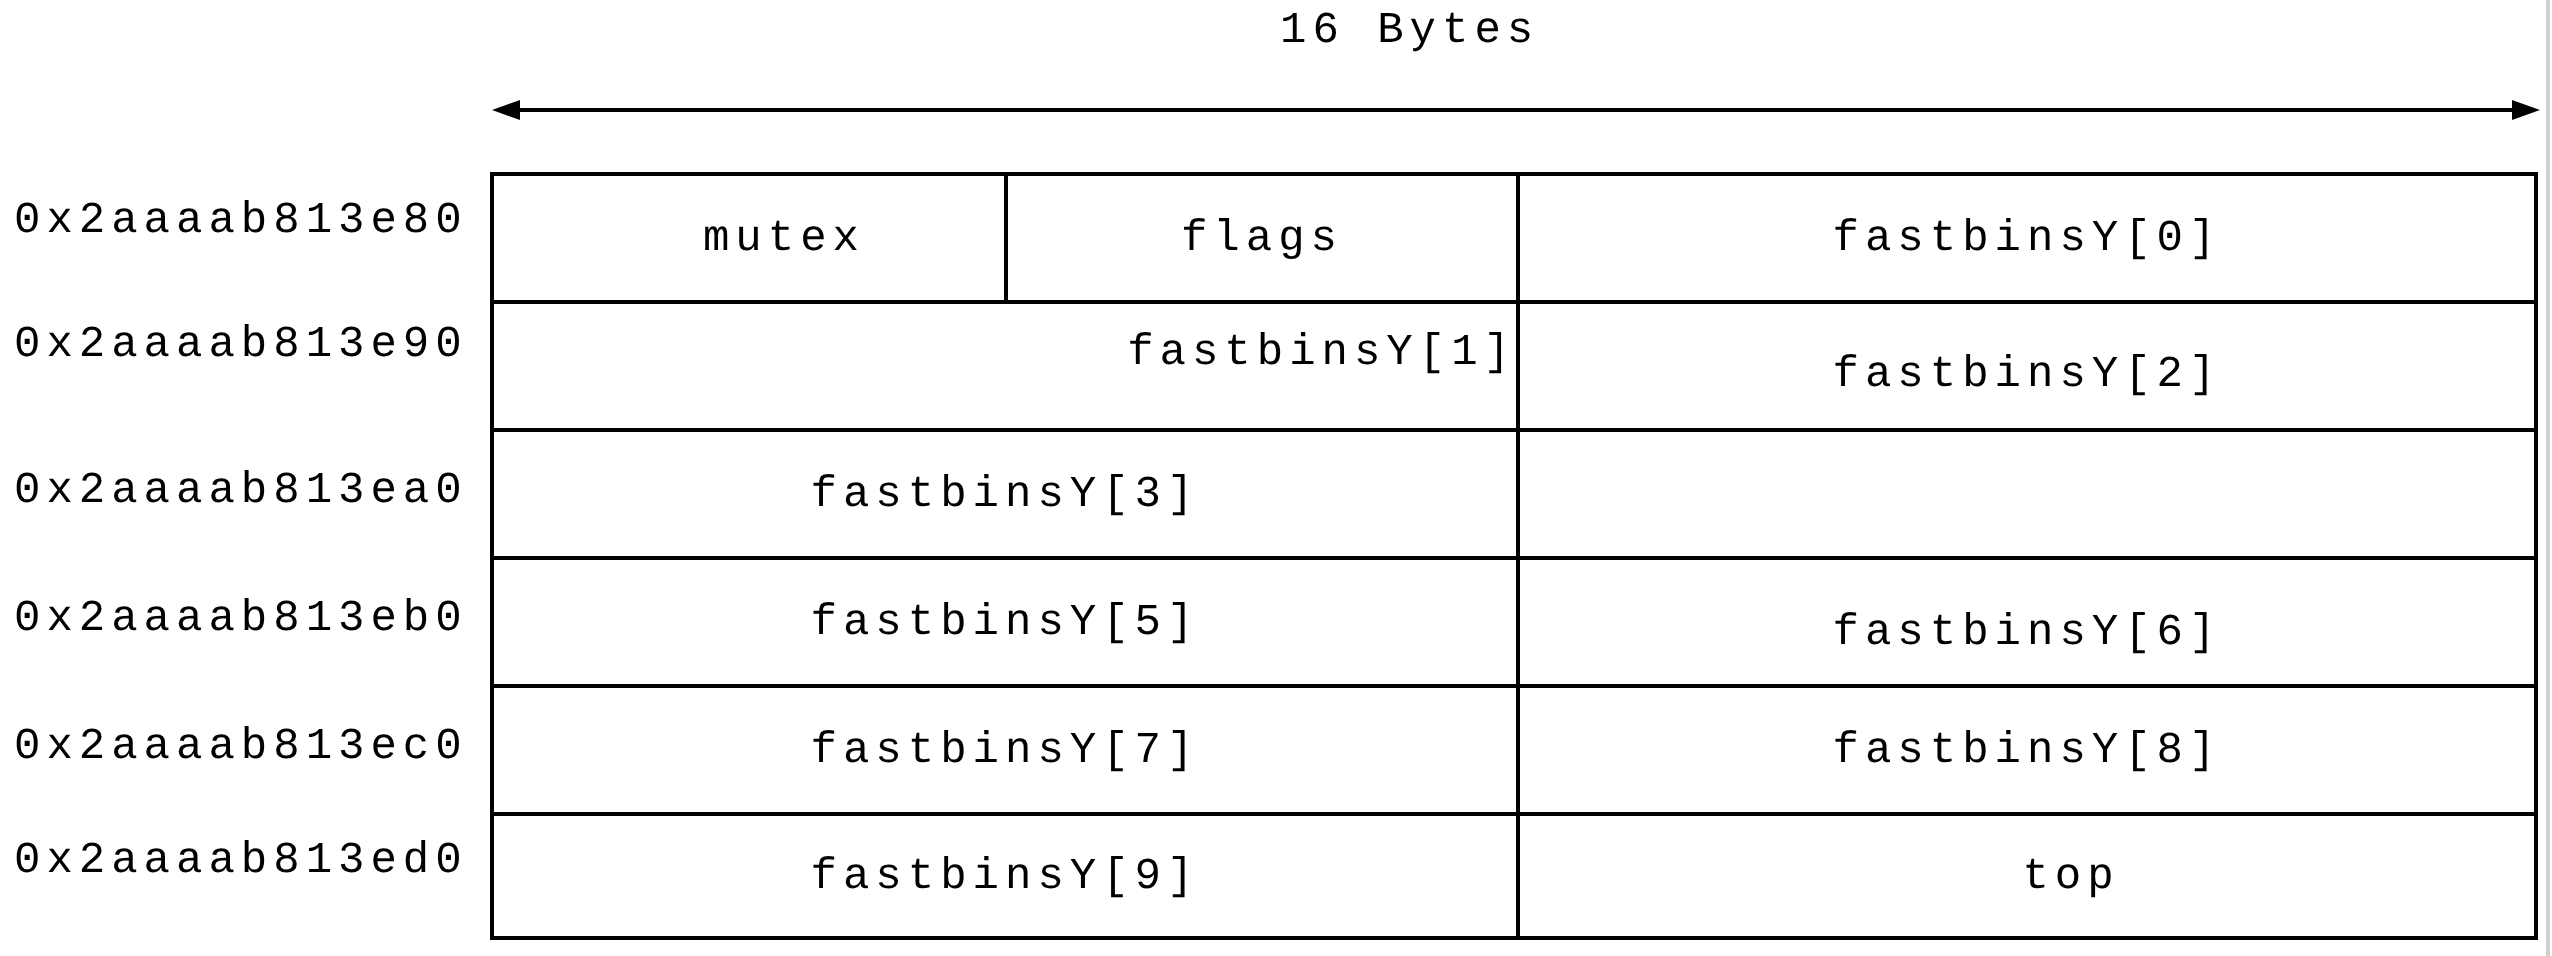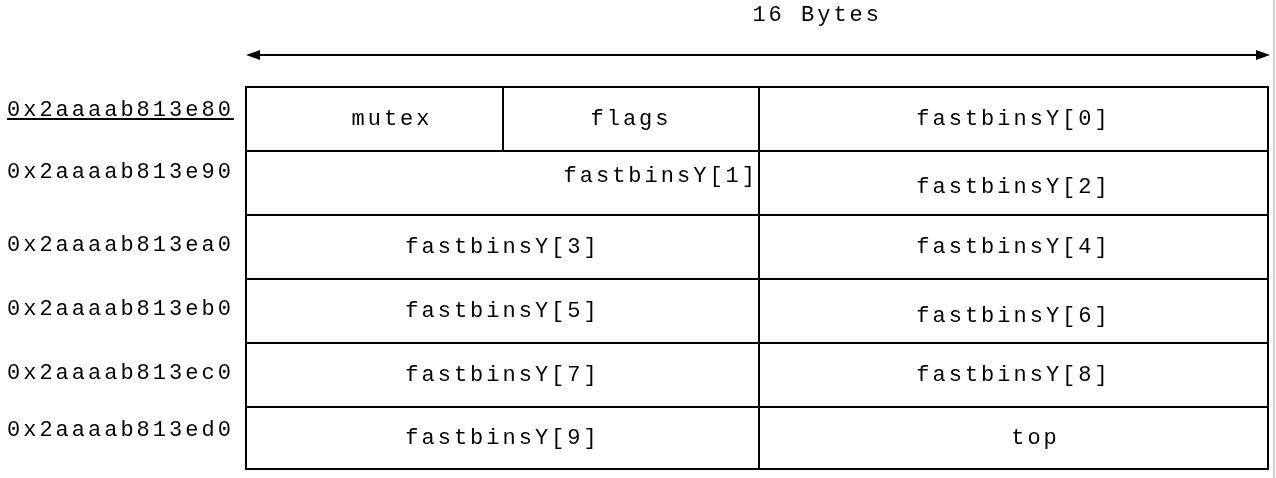--- a/index.html
+++ b/index.html
@@ -1,19 +1,19 @@
 <!DOCTYPE html>
 <html><head>
 <meta charset="utf-8">
 <style>
   html, body { margin: 0; padding: 0; background: #ffffff; }
   body { width: 1276px; height: 478px; position: relative; overflow: hidden;
          font-family: "Liberation Mono", "DejaVu Sans Mono", monospace; color: #000; }
   .mono { font-family: "Liberation Mono", "DejaVu Sans Mono", monospace; font-size: 22px; letter-spacing: 3px; }
-  #title { position: absolute; left: 640px; width: 242px; top: 3px; text-align: right; line-height: 26px; }
+  #title { position: absolute; left: 640px; width: 242px; top: 3px; text-align: left; line-height: 26px; }
   #arrow { position: absolute; left: 244px; top: 45px; width: 1028px; height: 20px; }
   .edge-line { position: absolute; left: 1273px; top: 0; width: 2px; height: 478px; background: #d0d0d0; }
   .addr { position: absolute; left: 7px; width: 240px; line-height: 26px; white-space: nowrap; }
   .grid { position: absolute; left: 245px; top: 86px; width: 1024px; height: 384px;
           border: 2px solid #000; box-sizing: border-box; }
   .rowline { position: absolute; left: 0; width: 1020px; height: 2px; background: #000; }
   .cell { position: absolute; top: 0; height: 64px; display: flex; align-items: center; justify-content: center; box-sizing: border-box; }
   .vline { position: absolute; width: 2px; background: #000; }
 </style>
 </head>
@@ -22,21 +22,21 @@
 <div id="title" class="mono">16 Bytes</div>
 
 <svg id="arrow" viewBox="0 0 1028 20" xmlns="http://www.w3.org/2000/svg">
   <line x1="14" y1="10" x2="1012" y2="10" stroke="#000" stroke-width="2"></line>
   <polygon points="2,10 16,5 16,15" fill="#000"></polygon>
   <polygon points="1026,10 1012,5 1012,15" fill="#000"></polygon>
 </svg>
 
 <div class="edge-line"></div>
 
-<div class="addr mono" style="top:98px;text-decoration:underline;">0x2aaaab813e80</div>
+<div class="addr mono" style="top:98px;">0x2aaaab813e80</div>
 <div class="addr mono" style="top:160px;">0x2aaaab813e90</div>
 <div class="addr mono" style="top:233px;">0x2aaaab813ea0</div>
 <div class="addr mono" style="top:297px;">0x2aaaab813eb0</div>
 <div class="addr mono" style="top:361px;">0x2aaaab813ec0</div>
 <div class="addr mono" style="top:418px;">0x2aaaab813ed0</div>
 
 <div class="grid">
 
   <div class="rowline" style="top:62px;"></div>
   <div class="rowline" style="top:126px;"></div>
@@ -61,23 +61,20 @@
   <div class="cell mono" style="left:0; width:511px; top:64px; height:48px;justify-content:flex-end;">
       <span>fastbinsY[1]</span>
     </div>
   <div class="cell mono" style="left:513px; width:507px; top:68px; height:62px;">
       <span>fastbinsY[2]</span>
     </div>
 
   <div class="cell mono" style="left:0; width:511px; top:128px; height:62px;">
       <span>fastbinsY[3]</span>
     </div>
-  <div class="cell mono" style="left:513px; width:507px; top:128px; height:62px;">
-      <span>fastbinsY[4]</span>
-    </div>
 
   <div class="cell mono" style="left:0; width:511px; top:192px; height:62px;">
       <span>fastbinsY[5]</span>
     </div>
   <div class="cell mono" style="left:513px; width:507px; top:192px; height:72px;">
       <span>fastbinsY[6]</span>
     </div>
 
   <div class="cell mono" style="left:0; width:511px; top:256px; height:62px;">
       <span>fastbinsY[7]</span>

